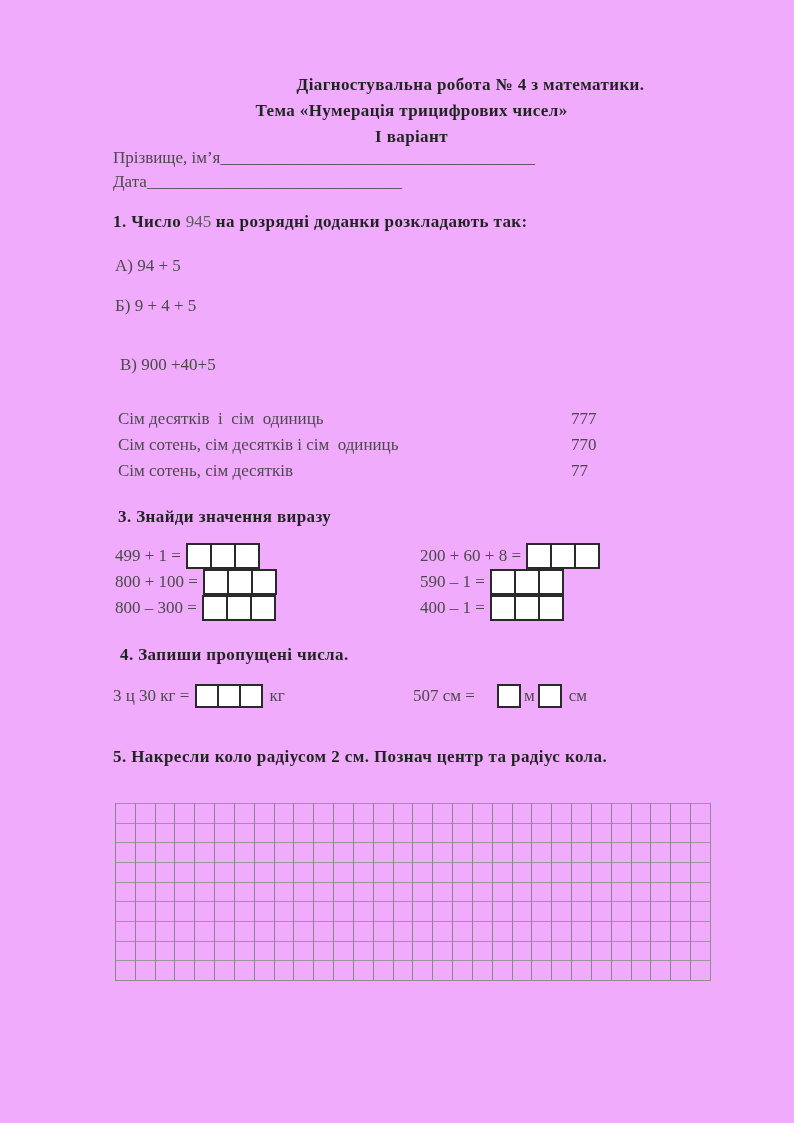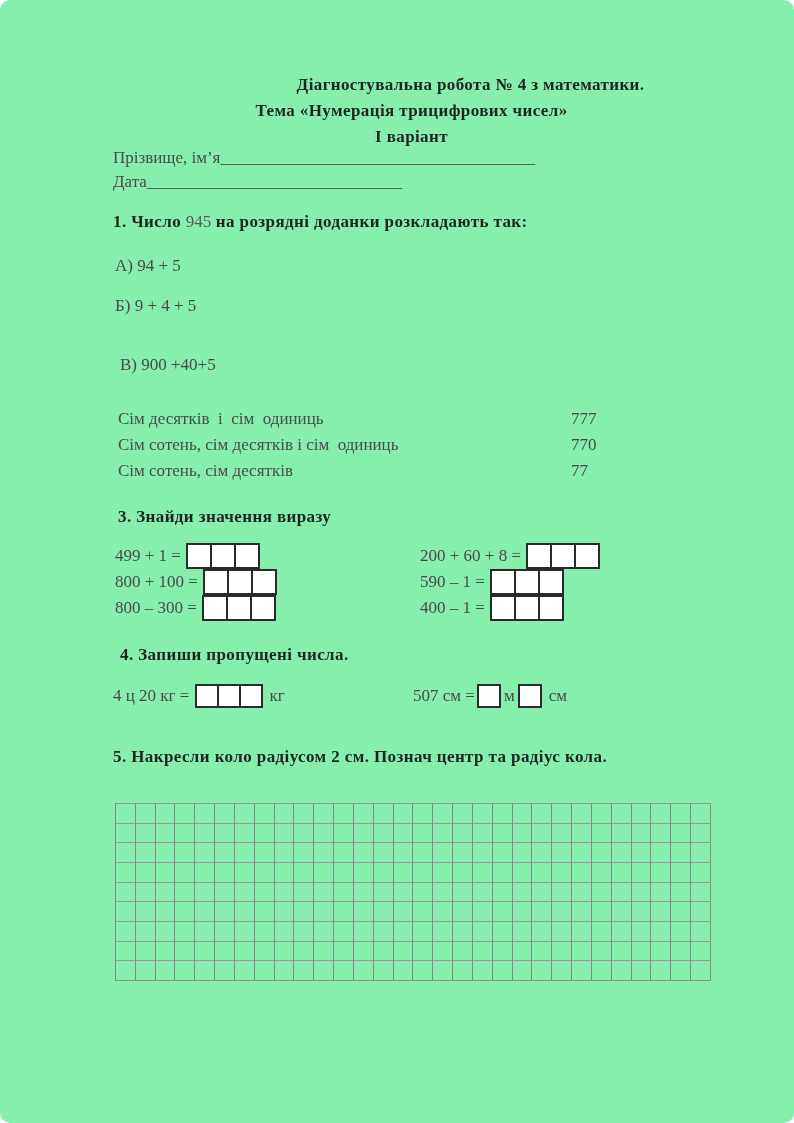--- a/index.html
+++ b/index.html
@@ -1,26 +1,25 @@
 <!DOCTYPE html>
 <html><head>
 <meta charset="utf-8">
 <style>
   * { margin: 0; padding: 0; box-sizing: border-box; }
   html, body { background: #ffffff; }
   .page {
     position: relative;
     width: 794px;
     height: 1123px;
-    background: #86efac;
+    background: #f0abfc;
     font-family: "Liberation Serif", "DejaVu Serif", serif;
     font-size: 17px;
     color: #454545;
     overflow: hidden;
-    border-radius: 10px;
   }
   .abs { position: absolute; }
   .bold { font-weight: bold; color: #1e241e; letter-spacing: 0.4px; }
   .reg  { color: #4a4a4a; }
   .pre  { white-space: pre; }
 
   
   .title-block { left: 113px; top: 72px; width: 597px; text-align: center; line-height: 26px; }
   .title-line1 { padding-left: 118px; }
 
@@ -57,21 +56,21 @@
     background: #ffffff;
   }
   .box + .box { margin-left: -2px; }
   .box-sm { width: 24px; height: 24px; }
 
   
   .q4-heading { left: 120px; top: 645px; }
   .q4-left  { left: 113px; top: 684px; display: flex; align-items: center; }
   .q4-right { left: 413px; top: 684px; display: flex; align-items: center; }
   .q4-left .box-group { margin: 0 6px; }
-  .gap-r { margin-right: 2px; }
+  .gap-r { margin-right: 22px; }
   .gap-l { margin-left: 7px; }
   .gap-s { margin-left: 3px; }
 
   
   .q5-heading { left: 113px; top: 747px; }
 
   
   .grid {
     left: 115px; top: 803px;
     width: 596px; height: 178px;
@@ -168,21 +167,21 @@
         <span class="box"></span>
           <span class="box"></span>
           <span class="box"></span>
       </span>
     </div>
   </div>
 
   <div class="abs q4-heading bold">4. Запиши пропущені числа.</div>
 
   <div class="abs q4-left reg">
-    <span class="pre">4 ц 20 кг =</span>
+    <span class="pre">3 ц 30 кг =</span>
     <span class="box-group">
       <span class="box box-sm"></span>
         <span class="box box-sm"></span>
         <span class="box box-sm"></span>
     </span>
     <span class="pre">кг</span>
   </div>
 
   <div class="abs q4-right reg">
     <span class="pre gap-r">507 см =</span>

